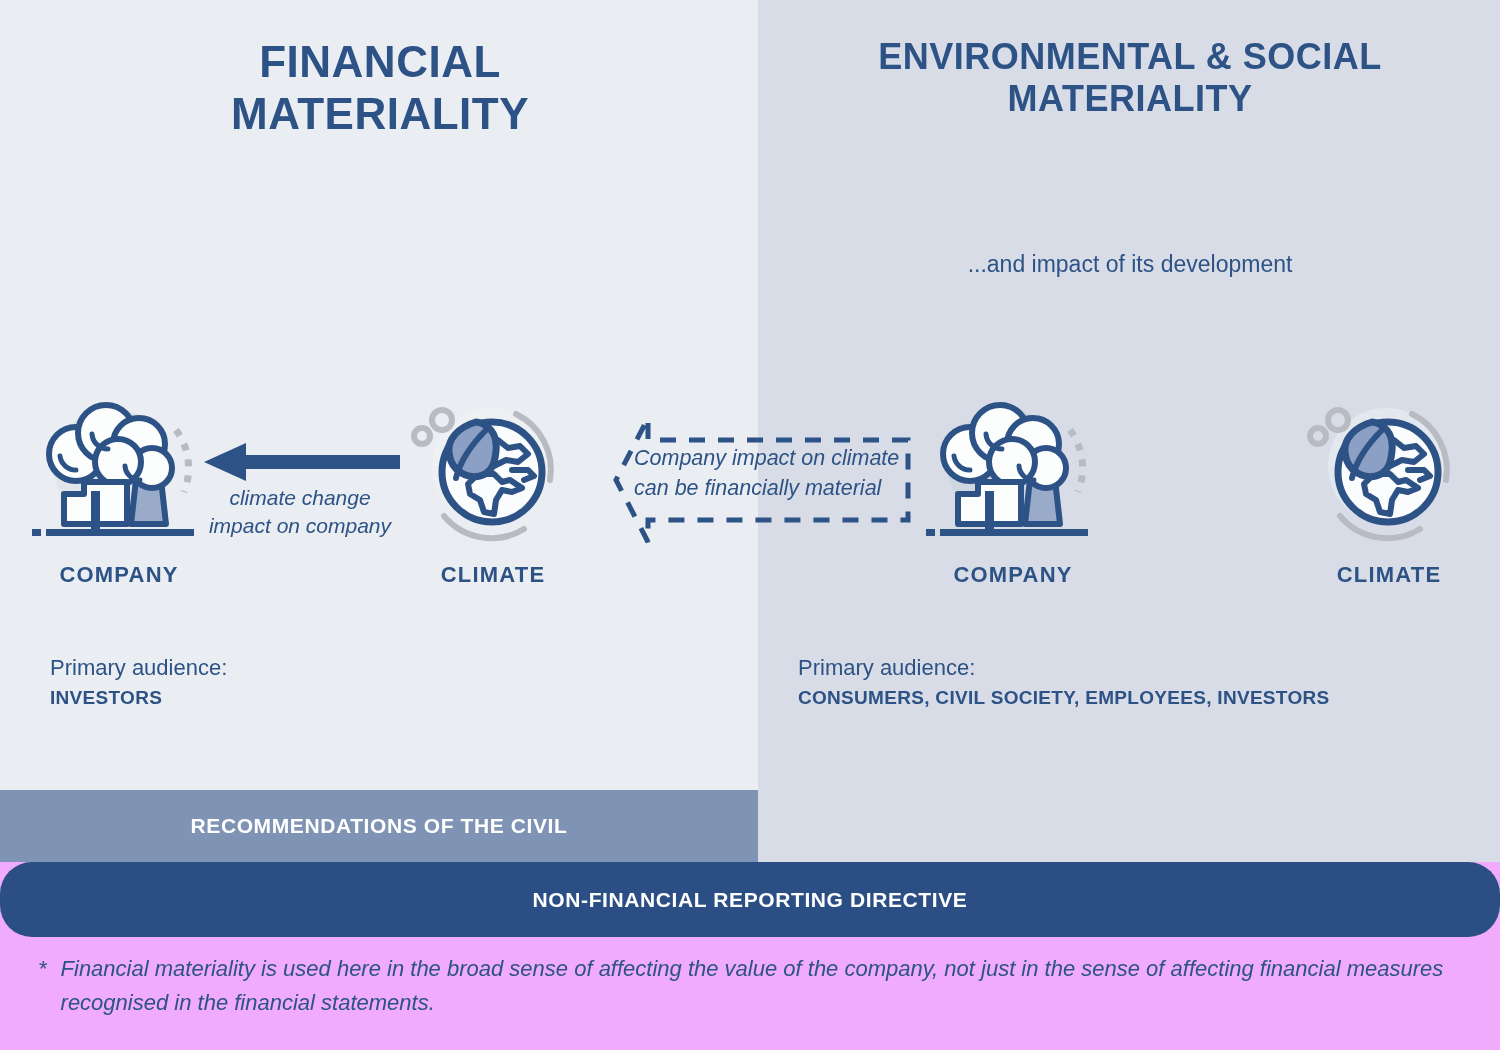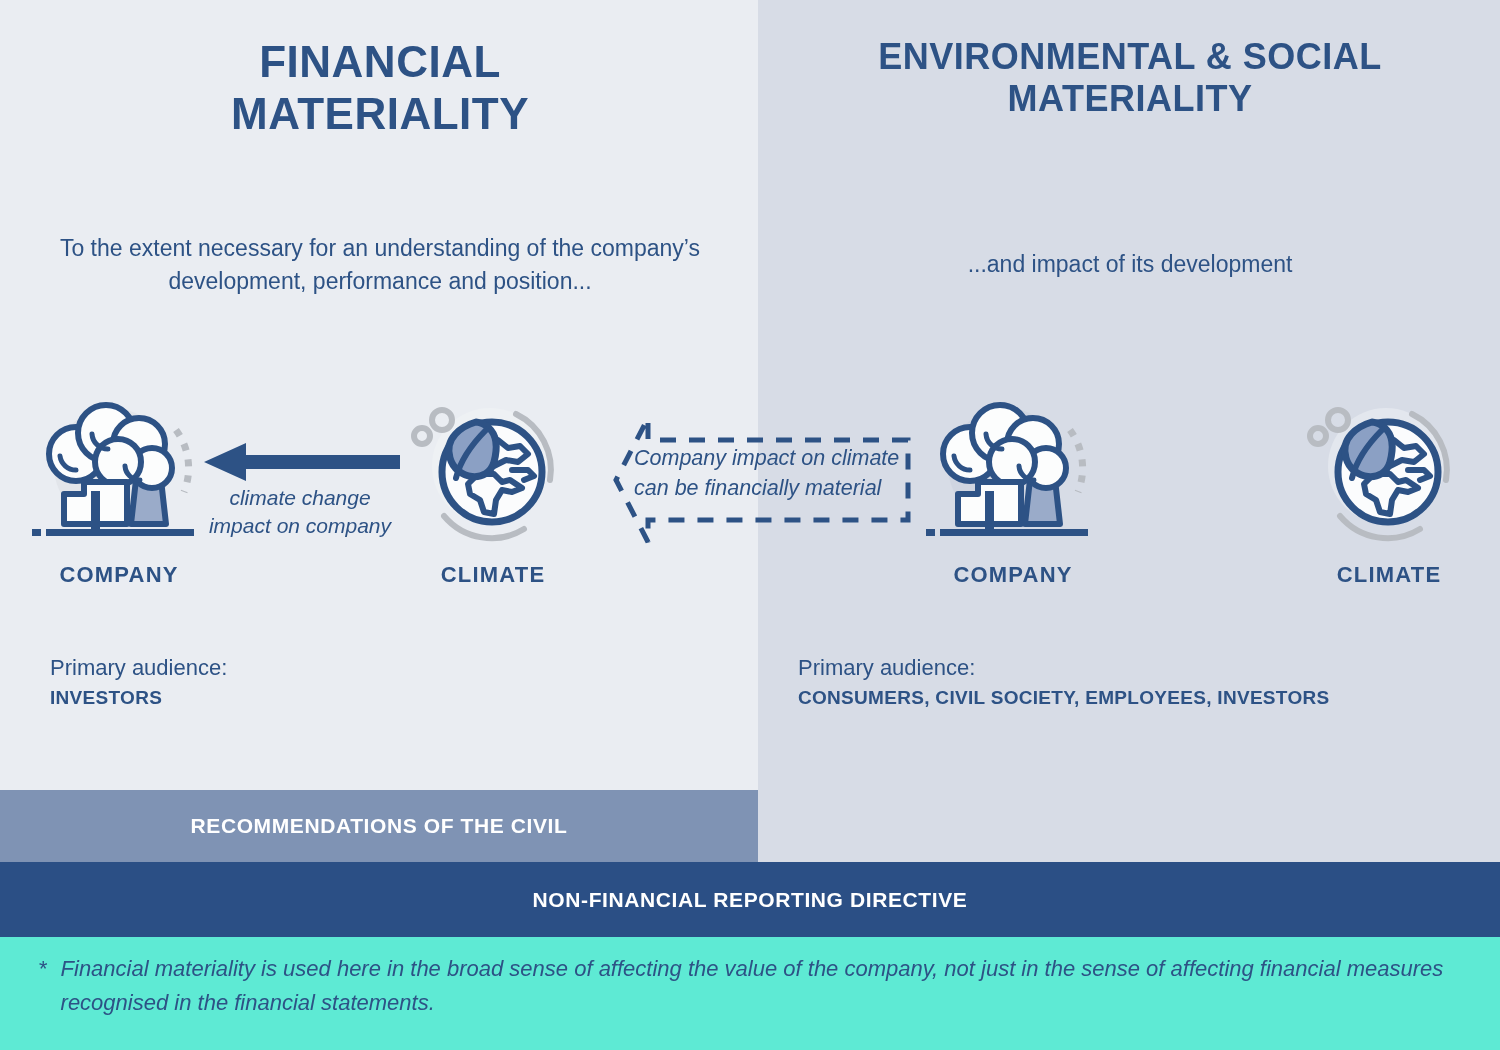--- a/index.html
+++ b/index.html
@@ -8,21 +8,21 @@
     background: #ffffff;
   }
   body {
     font-family: "Liberation Sans", sans-serif;
   }
   #canvas {
     position: relative;
     width: 1500px;
     height: 1050px;
     overflow: hidden;
-    background: #5eead4;
+    background: #f0abfc;
   }
 
   
   .panel-left {
     position: absolute;
     left: 0; top: 0;
     width: 758px; height: 862px;
     background: #eaedf2;
   }
   .panel-right {
@@ -144,20 +144,21 @@
     letter-spacing: 0.6px;
   }
   .bar-nfrd {
     position: absolute;
     left: 0; top: 862px;
     width: 1500px; height: 75px;
     background: #2b4f85;
     display: flex;
     align-items: center;
     justify-content: center;
+    border-radius: 32px;
   }
   .bar-nfrd .bar-text {
     color: #ffffff;
     font-weight: bold;
     font-size: 21px;
     letter-spacing: 0.6px;
   }
 
   
   .footnote {
@@ -178,21 +179,20 @@
 <body>
 
 <div id="canvas">
 
   <div class="panel-left"></div>
   <div class="panel-right"></div>
 
   <div class="heading heading-left">FINANCIAL MATERIALITY</div>
   <div class="heading heading-right">ENVIRONMENTAL &amp; SOCIAL MATERIALITY</div>
 
-  <div class="subtext subtext-left">To the extent necessary for an understanding of the company’s development, performance and position...</div>
   <div class="subtext subtext-right">...and impact of its development</div>
 
   <div class="icon-block" style="left:24px; top:396px;">
     <div class="svg-holder">
       <svg width="190" height="160" viewBox="0 0 190 160">
         <circle cx="88" cy="70" r="58" fill="#e2e5ea"></circle>
 
         <g stroke="#b8bcc2" stroke-width="7" stroke-linecap="butt" fill="none" stroke-dasharray="7 9">
           <path d="M152 34 A 64 64 0 0 1 160 96"></path>
         </g>

